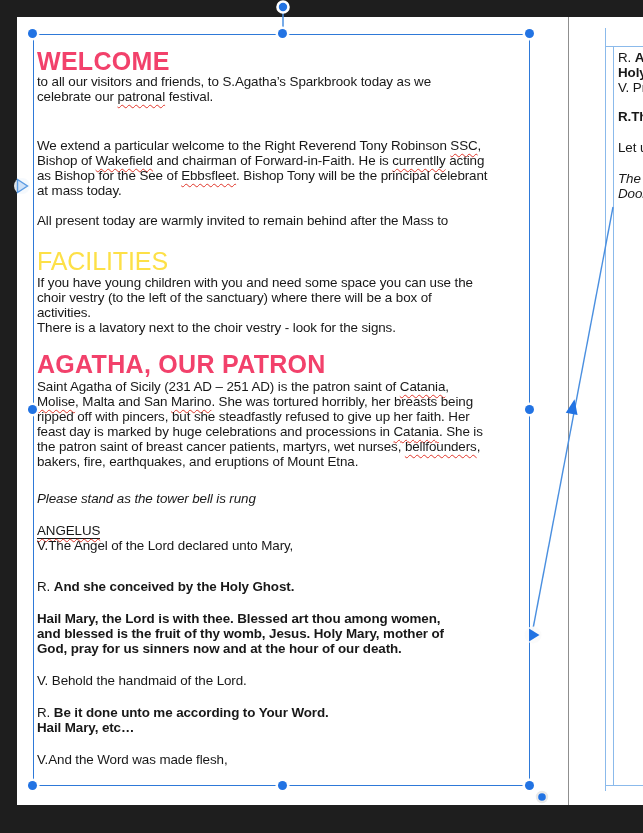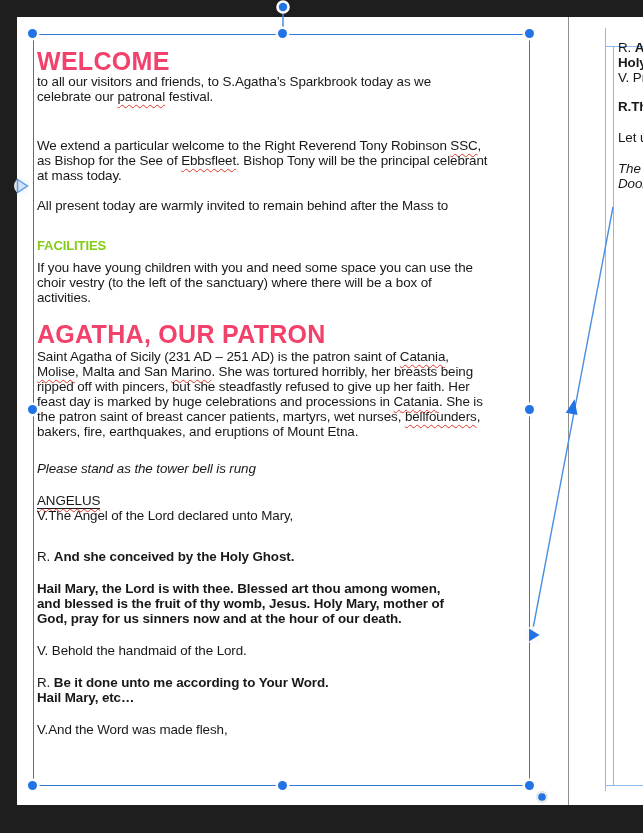--- a/index.html
+++ b/index.html
@@ -16,26 +16,26 @@
   .frame1{
     position:absolute;left:33px;top:34px;width:497px;height:752px;
     border:1.5px solid #2e79d8;box-sizing:border-box;
     padding:13px 2px 0 3px;overflow:hidden;background:transparent;z-index:2;
   }
   
   .rf-v1{position:absolute;left:605px;top:28px;width:1px;height:763px;background:#8bbaeb;z-index:1;}
   .rf-v2{position:absolute;left:613px;top:46px;width:1px;height:739px;background:#8bbaeb;z-index:1;}
   .rf-h1{position:absolute;left:605px;top:46px;width:38px;height:1px;background:#8bbaeb;z-index:1;}
   .rf-h2{position:absolute;left:605px;top:785px;width:38px;height:1px;background:#8bbaeb;z-index:1;}
-  .frame2-text{position:absolute;left:618px;top:36px;width:26px;height:738px;overflow:hidden;z-index:2;text-align:center;}
+  .frame2-text{position:absolute;left:618px;top:46px;width:26px;height:738px;overflow:hidden;z-index:2;text-align:center;}
 
   
   .tl{white-space:nowrap;font-size:13.4px;line-height:15px;color:#181818;letter-spacing:-0.1px;}
   .tl.h1{font-size:25px;line-height:26px;font-weight:bold;color:#f2416b;letter-spacing:0.3px;}
-  .tl.h2{font-size:13px;line-height:20px;font-weight:bold;color:#84cc16;}
+  .tl.h2{font-size:25px;line-height:20px;font-weight:normal;color:#fde047;}
   .tl.i{font-style:italic;}
   .tl.b{font-weight:bold;}
   .rb{font-weight:bold;}
   .rsq{text-decoration-line:underline;text-decoration-style:wavy;text-decoration-color:#e03529;text-decoration-thickness:1px;text-underline-offset:2.5px;}
   .ru{border-bottom:1.2px solid #1a1a1a;}
 
   
   .handle{
     position:absolute;width:9px;height:9px;border-radius:50%;
     background:#2273e3;box-shadow:0 0 0 2.5px rgba(255,255,255,0.95);z-index:7;
@@ -53,27 +53,29 @@
   <div class="rf-v1"></div>
   <div class="rf-v2"></div>
   <div class="rf-h1"></div>
   <div class="rf-h2"></div>
 
   <div class="frame1">
       <div class="tl h1"><span>WELCOME</span></div>
       <div class="tl"><span>to all our visitors and friends, to S.Agatha’s Sparkbrook today as we</span></div>
       <div class="tl"><span>celebrate our </span><span class="rsq">patronal</span><span> festival.</span></div>
       <div class="tl" style="margin-top: 34px;"><span>We extend a particular welcome to the Right Reverend Tony Robinson </span><span class="rsq">SSC</span><span>,</span></div>
+      <div class="tl"><span>Bishop of </span><span class="rsq">Wakefield</span><span> and chairman of Forward-in-Faith. He is </span><span class="rsq">currentlly</span><span> acting</span></div>
       <div class="tl"><span>as Bishop for the See of </span><span class="rsq">Ebbsfleet</span><span>. Bishop Tony will be the principal celebrant</span></div>
       <div class="tl"><span>at mass today.</span></div>
       <div class="tl" style="margin-top: 15px;"><span>All present today are warmly invited to remain behind after the Mass to</span></div>
       <div class="tl h2" style="margin-top: 23px;"><span>FACILITIES</span></div>
       <div class="tl" style="margin-top: 4px;"><span>If you have young children with you and need some space you can use the</span></div>
       <div class="tl"><span>choir vestry (to the left of the sanctuary) where there will be a box of</span></div>
       <div class="tl"><span>activities.</span></div>
+      <div class="tl"><span>There is a lavatory next to the choir vestry - look for the signs.</span></div>
       <div class="tl h1" style="margin-top: 16px;"><span>AGATHA, OUR PATRON</span></div>
       <div class="tl" style="margin-top: 2px;"><span>Saint Agatha of Sicily (231 AD – 251 AD) is the patron saint of </span><span class="rsq">Catania</span><span>,</span></div>
       <div class="tl"><span class="rsq">Molise</span><span>, Malta and San </span><span class="rsq">Marino</span><span>. She was tortured horribly, her breasts being</span></div>
       <div class="tl"><span>ripped off with pincers, but she steadfastly refused to give up her faith. Her</span></div>
       <div class="tl"><span>feast day is marked by huge celebrations and processions in </span><span class="rsq">Catania</span><span>. She is</span></div>
       <div class="tl"><span>the patron saint of breast cancer patients, martyrs, wet nurses, </span><span class="rsq">bellfounders</span><span>,</span></div>
       <div class="tl"><span>bakers, fire, earthquakes, and eruptions of Mount Etna.</span></div>
       <div class="tl i" style="margin-top: 22px;"><span>Please stand as the tower bell is rung</span></div>
       <div class="tl" style="margin-top: 17px;"><span class="ru rsq">ANGELUS</span></div>
       <div class="tl"><span>V.The Angel of the Lord declared unto Mary,</span></div>

